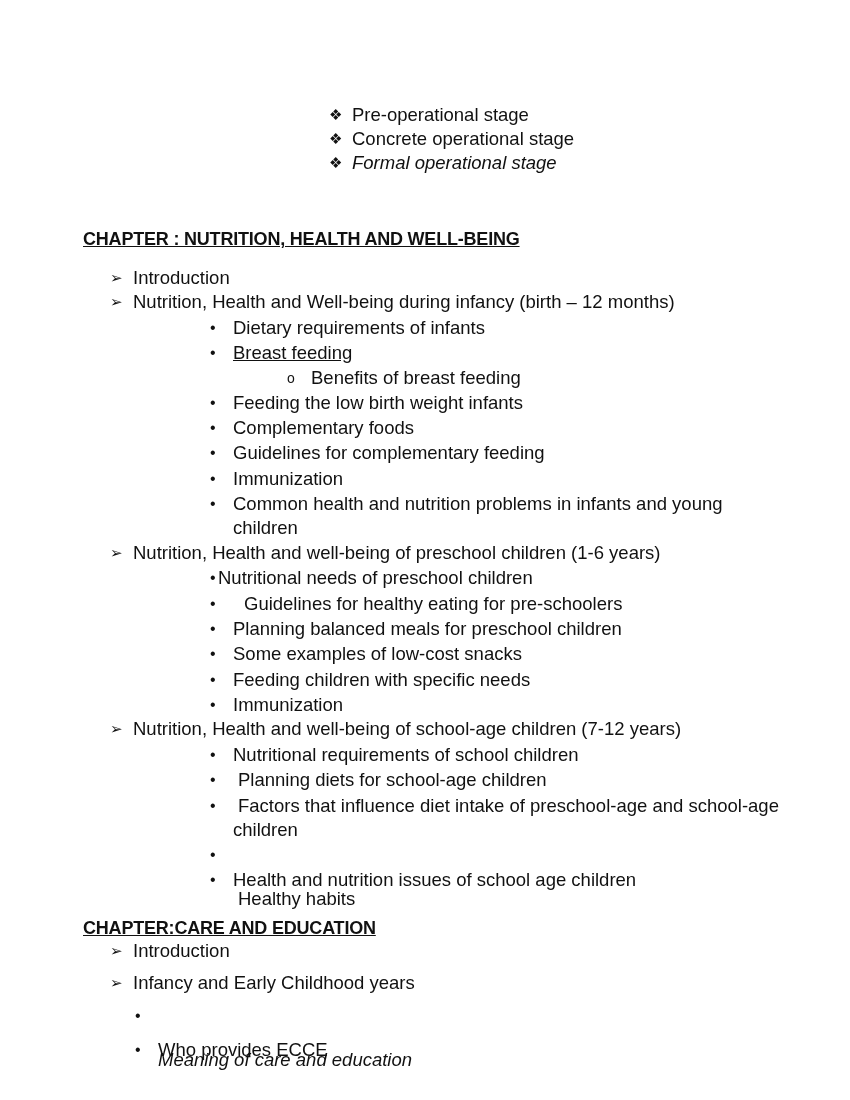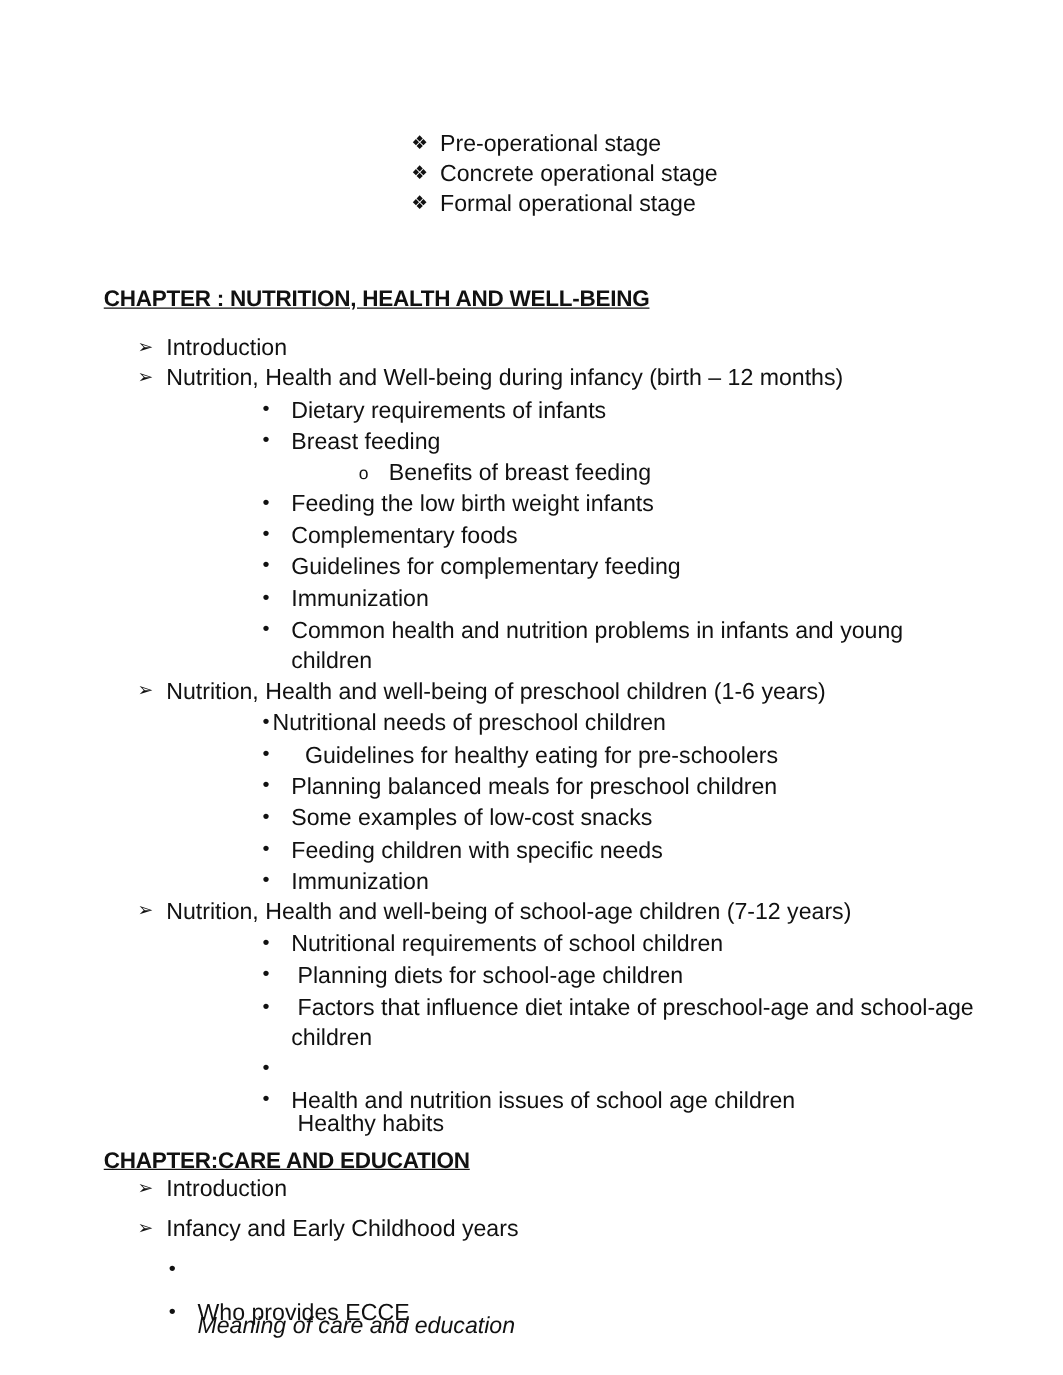--- a/index.html
+++ b/index.html
@@ -15,34 +15,34 @@
     .circ { font-size: 14px; }
   </style>
 </head>
 <body>
 
 <span class="mk diamond" style="left:329px; top:104px;">❖</span>
 <span class="line" style="left:352px; top:104px;">Pre-operational stage</span>
 <span class="mk diamond" style="left:329px; top:128px;">❖</span>
 <span class="line" style="left:352px; top:128px;">Concrete operational stage</span>
 <span class="mk diamond" style="left:329px; top:152px;">❖</span>
-<span class="line" style="left:352px; top:152px;">Formal operational stage</span>
+<span class="line" style="left:352px; top:152px;font-style:italic;">Formal operational stage</span>
 
 <div class="heading" style="left:83px; top:228px;">CHAPTER : NUTRITION, HEALTH AND WELL-BEING</div>
 
 <span class="mk arrow" style="left:110px; top:267px;">➢</span>
 <span class="line" style="left:133px; top:267px;">Introduction</span>
 
 <span class="mk arrow" style="left:110px; top:291px;">➢</span>
 <span class="line" style="left:133px; top:291px;">Nutrition, Health and Well-being during infancy (birth – 12 months)</span>
 
 <span class="mk dot" style="left:210px; top:317px;">•</span>
 <span class="line" style="left:233px; top:317px;text-align:center;">Dietary requirements of infants</span>
 <span class="mk dot" style="left:210px; top:342px;">•</span>
-<span class="line" style="left:233px; top:342px;">Breast feeding</span>
+<span class="line" style="left:233px; top:342px;text-decoration:underline;">Breast feeding</span>
 <span class="mk circ" style="left:287px; top:367px;">o</span>
 <span class="line" style="left:311px; top:367px;">Benefits of breast feeding</span>
 <span class="mk dot" style="left:210px; top:392px;">•</span>
 <span class="line" style="left:233px; top:392px;">Feeding the low birth weight infants</span>
 <span class="mk dot" style="left:210px; top:417px;">•</span>
 <span class="line" style="left:233px; top:417px;">Complementary foods</span>
 <span class="mk dot" style="left:210px; top:442px;">•</span>
 <span class="line" style="left:233px; top:442px;">Guidelines for complementary feeding</span>
 <span class="mk dot" style="left:210px; top:468px;">•</span>
 <span class="line" style="left:233px; top:468px;">Immunization</span>

